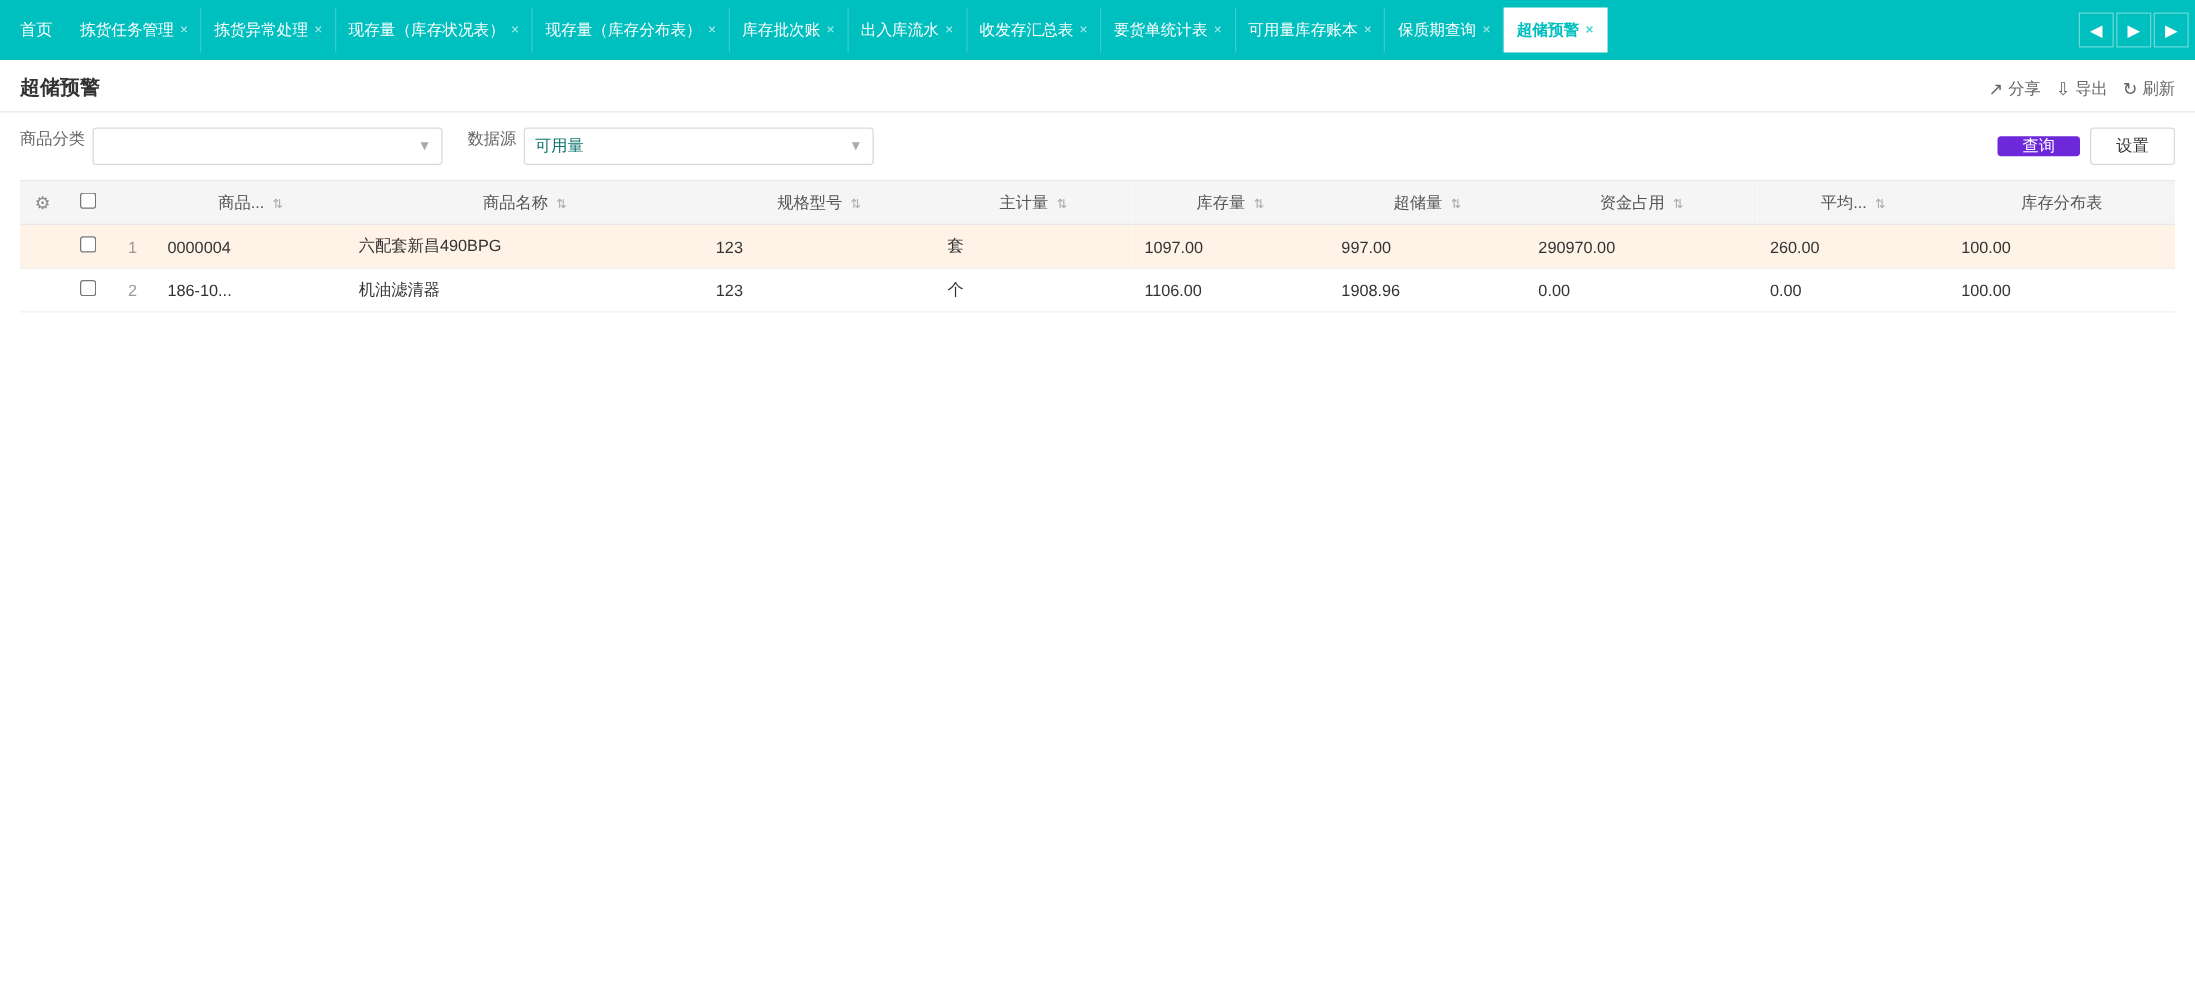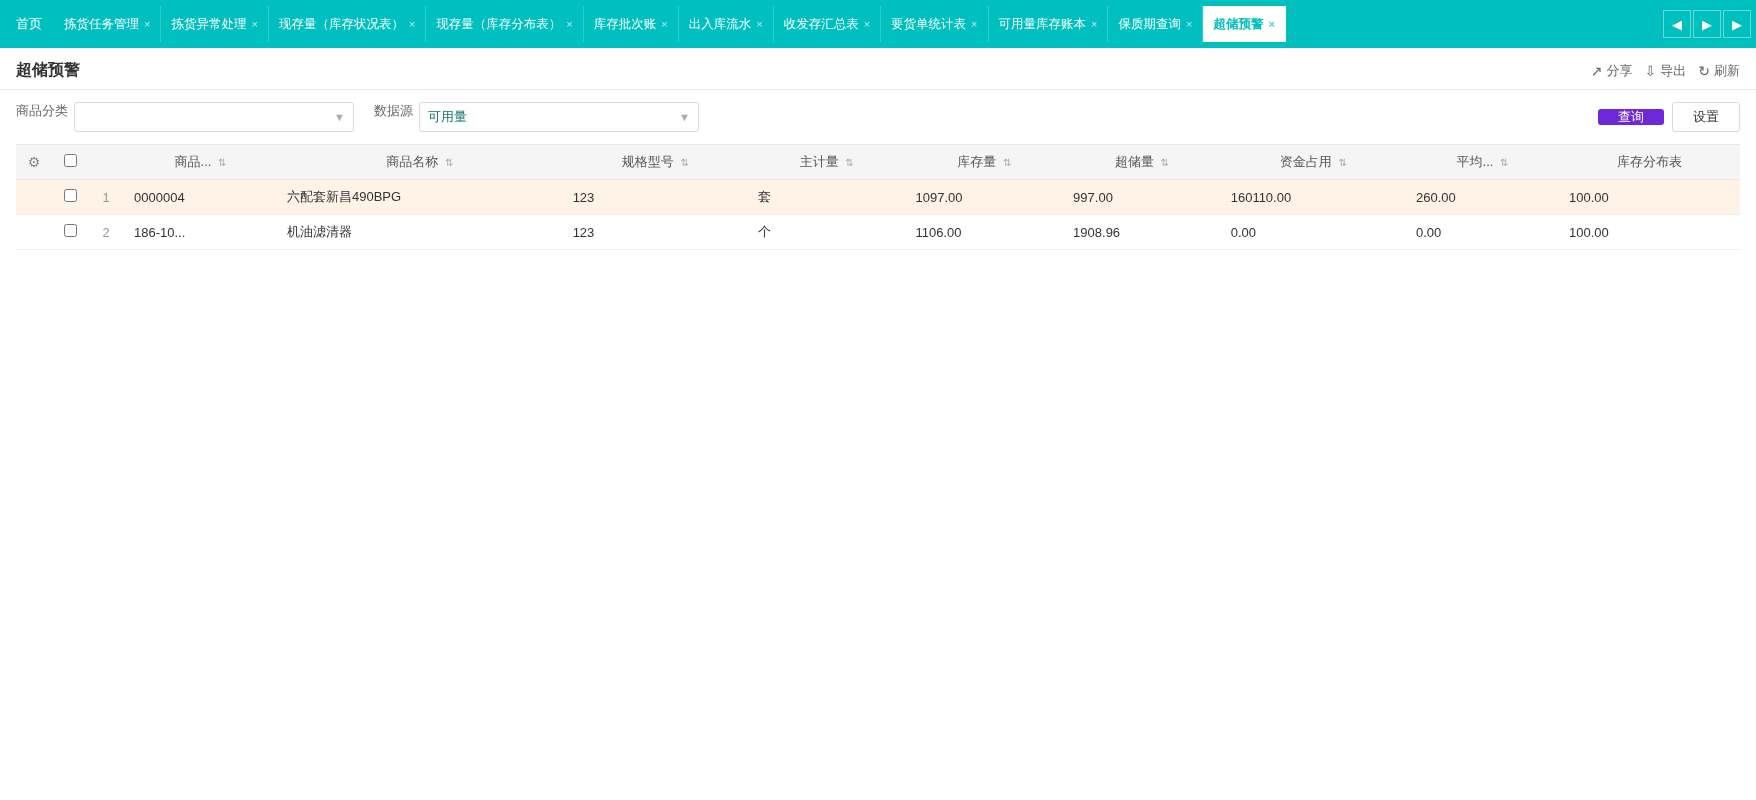--- a/index.html
+++ b/index.html
@@ -380,21 +380,21 @@
       <td class="checkbox-col">
         <input type="checkbox" style="">
       </td>
       <td class="row-num">1</td>
       <td>0000004</td>
       <td>六配套新昌490BPG</td>
       <td>123</td>
       <td>套</td>
       <td>1097.00</td>
       <td>997.00</td>
-      <td>160110.00</td>
+      <td>290970.00</td>
       <td>260.00</td>
       <td>100.00</td>
     </tr>
           <tr>
       <td class="settings-col"></td>
       <td class="checkbox-col">
         <input type="checkbox" style="">
       </td>
       <td class="row-num">2</td>
       <td>186-10...</td>

